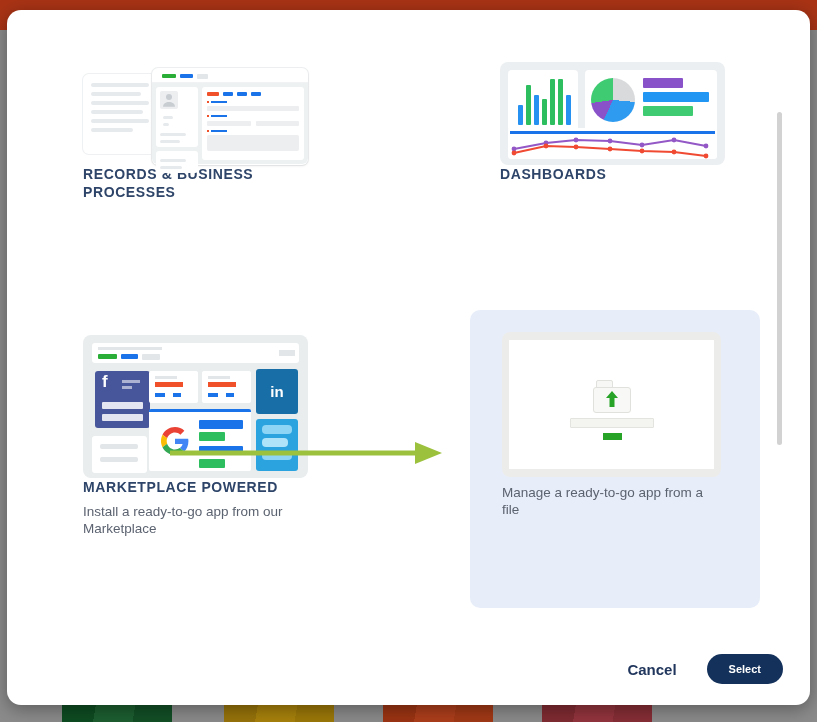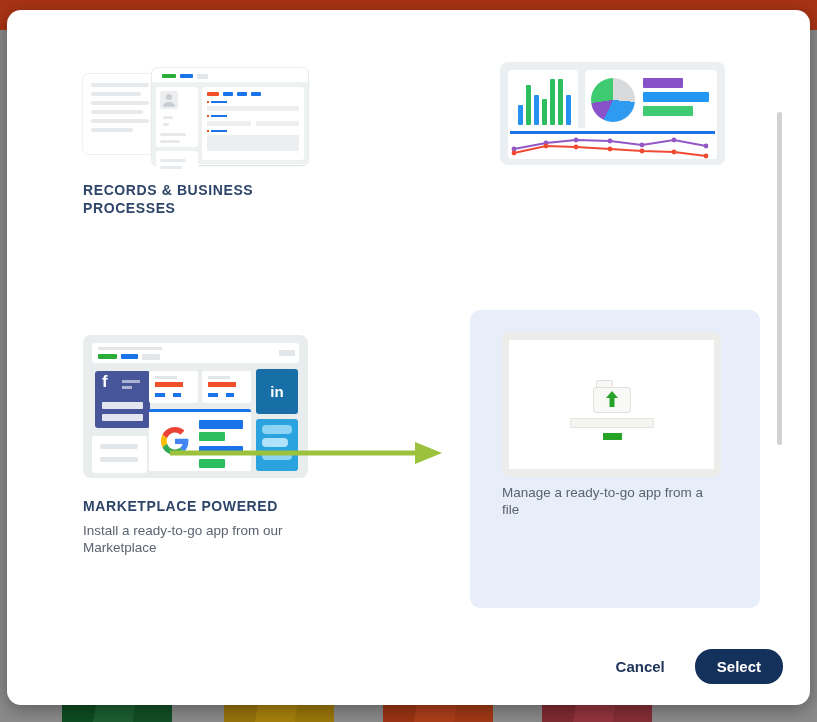--- a/index.html
+++ b/index.html
@@ -23,22 +23,22 @@
 
   .tpl-heading { font-size:14px; font-weight:700; letter-spacing:.6px; color:#2e4569; line-height:18px; }
   .tpl-desc    { font-size:13.5px; color:#5c6370; line-height:16.5px; margin-top:8px; max-width:212px; }
 
   .tpl-card { position:absolute; }
   .tpl-records     { left:76px;  top:52px;  width:230px; }
   .tpl-dashboards  { left:493px; top:52px;  width:230px; }
   .tpl-marketplace { left:76px;  top:325px; width:232px; }
   .tpl-install     { left:463px; top:300px; width:290px; height:298px; background:#e7edf9;
                      border-radius:10px; padding:22px 32px 0 32px; }
-  .tpl-records .tpl-heading, .tpl-dashboards .tpl-heading { margin-top:16px; }
-  .tpl-marketplace .tpl-heading, .tpl-install .tpl-heading { margin-top:19px; }
+  .tpl-records .tpl-heading, .tpl-dashboards .tpl-heading { }
+  .tpl-marketplace .tpl-heading, .tpl-install .tpl-heading { }
 
   
   .illus { position:relative; border-radius:8px; }
   .chip { display:inline-block; height:4px; border-radius:1px; }
   .c-green { background:#2bae38; } .c-blue { background:#1a73e8; }
   .c-gray { background:#e2e6e8; } .c-red { background:#f0502a; }
   i.ln { display:block; height:4px; background:#e7eaec; border-radius:2px; }
 
   
   .illus-records { width:225px; height:103px; }
@@ -122,21 +122,21 @@
   .install-progress { position:absolute; left:61px; top:78px; width:84px; height:10px; background:#f4f4f1; border:1px solid #e3e3df; border-radius:1px; }
   .install-chip { position:absolute; left:94px; top:93px; width:19px; height:7px; background:#27a327; }
 
   
   .scroll-thumb { position:absolute; left:770px; top:102px; width:5px; height:333px; background:#d2d2d2; border-radius:3px; }
 
   
   .modal-footer { position:absolute; right:27px; bottom:21px; display:flex; align-items:center; gap:30px; }
   .cancel-btn { font-size:15px; font-weight:600; color:#21365c; cursor:pointer; background:none; border:none;
                 font-family:"Liberation Sans", sans-serif; }
-  .select-btn { background:#14315b; color:#fff; font-size:15px; font-weight:700; border:none; border-radius:17px;
+  .select-btn { background:#14315b; color:#fff; font-size:11px; font-weight:700; border:none; border-radius:17px;
                 padding:9px 22px; cursor:pointer; font-family:"Liberation Sans", sans-serif; }
 </style>
 </head>
 <body>
 
 <div class="page-header-red"></div>
 <div class="bg-tiles">
   <div class="bg-tile t-green"></div>
   <div class="bg-tile t-gold"></div>
   <div class="bg-tile t-red"></div>
@@ -246,20 +246,21 @@
               <circle cx="38" cy="12" r="2.4"></circle>
               <circle cx="68" cy="13" r="2.4"></circle>
               <circle cx="102" cy="15" r="2.4"></circle>
               <circle cx="134" cy="17" r="2.4"></circle>
               <circle cx="166" cy="18" r="2.4"></circle>
               <circle cx="198" cy="22" r="2.4"></circle>
             </g>
         </svg>
       </div>
     </div>
+    <div class="tpl-heading">DASHBOARDS</div>
   </div>
 
   <div class="tpl-card tpl-marketplace">
     <div class="illus illus-mkt">
       <div class="mkt-topbar">
         <span class="tline"></span>
         <span class="chip c-green" style="left:6px;width:19px"></span>
         <span class="chip c-blue" style="left:29px;width:17px"></span>
         <span class="chip c-gray" style="left:50px;width:18px;height:6px"></span>
         <span class="rbox"></span>

